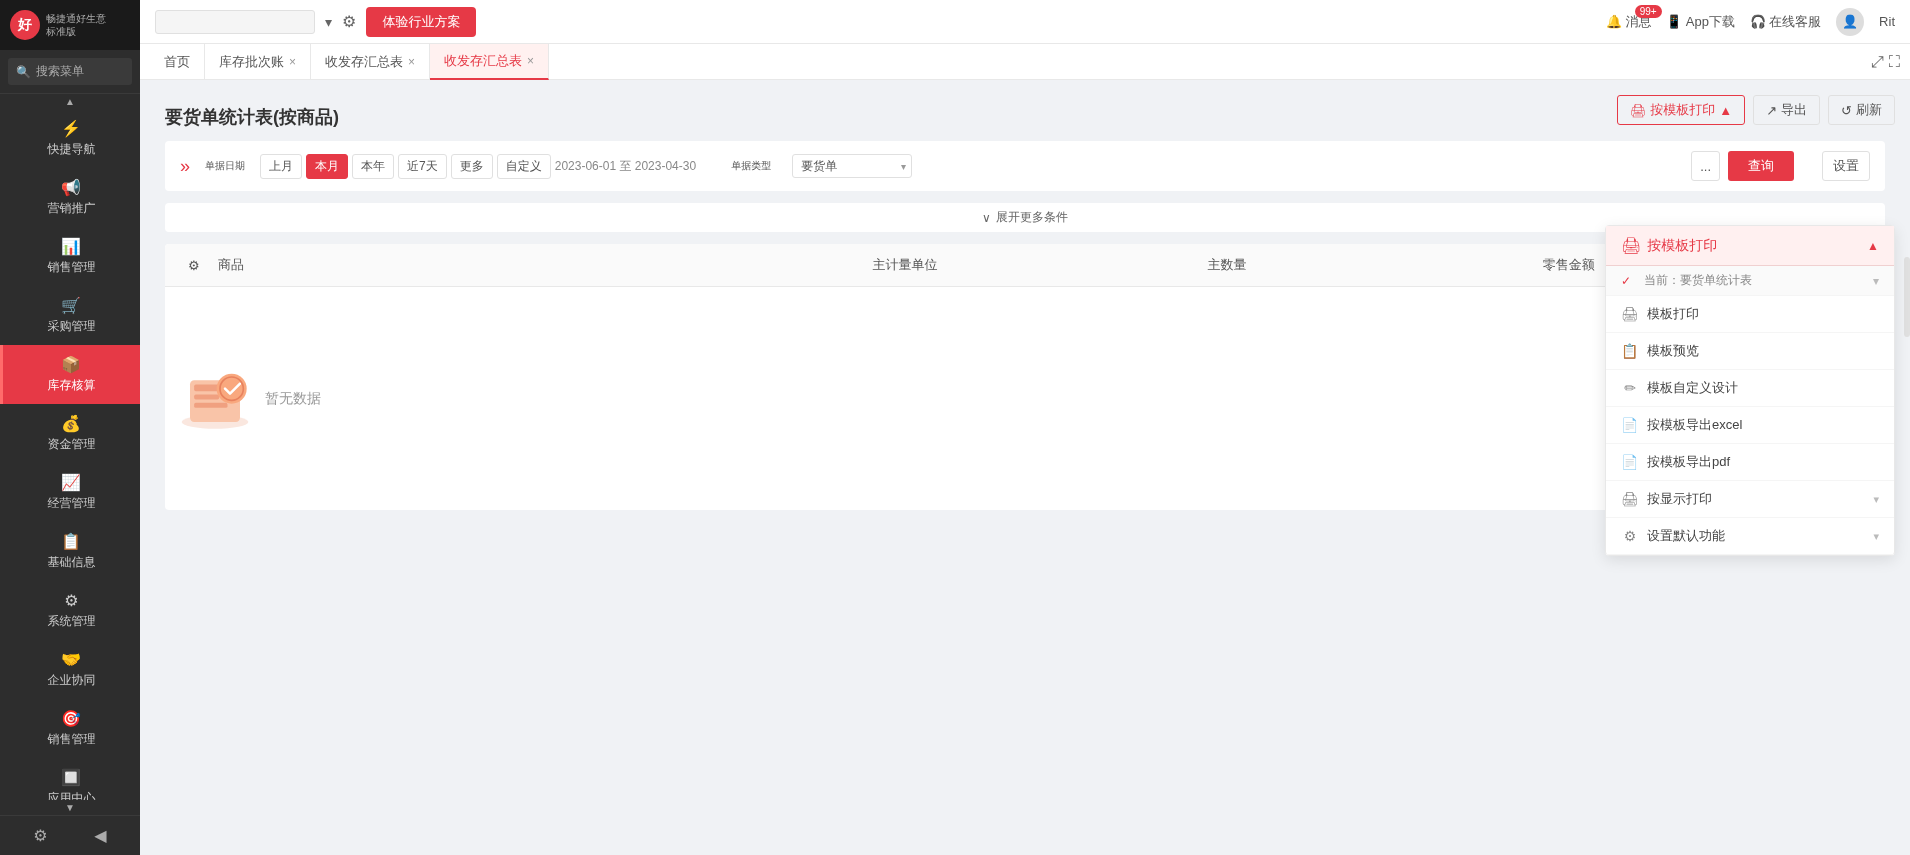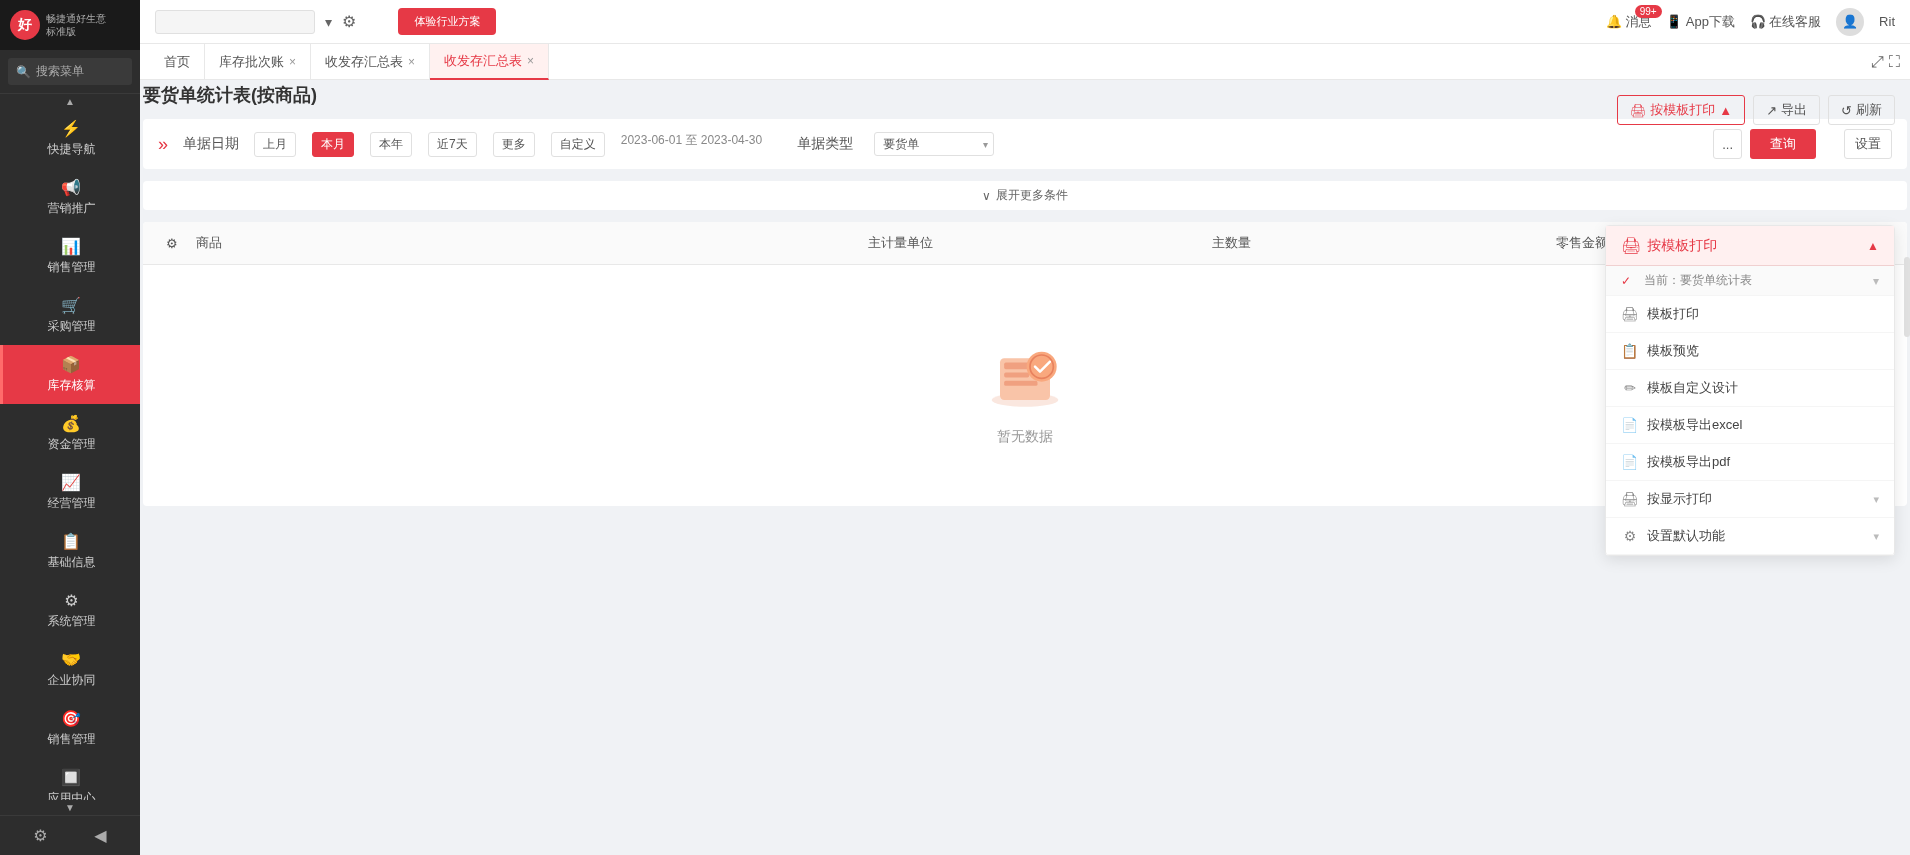--- a/index.html
+++ b/index.html
@@ -72,21 +72,21 @@
       flex-shrink: 0;
     }
     .topbar-input {
       background: #f5f5f5; border: 1px solid #e0e0e0; border-radius: 3px;
       padding: 4px 10px; width: 160px; font-size: 12px; color: #999;
     }
     .topbar-dropdown { font-size: 14px; color: #666; cursor: pointer; }
     .topbar-gear { font-size: 16px; color: #666; cursor: pointer; }
     .topbar-experience {
       background: #e63946; color: white; border: none;
-      padding: 6px 16px; border-radius: 4px; cursor: pointer; font-size: 11px; margin-left: 32px;
+      padding: 6px 16px; border-radius: 4px; cursor: pointer; font-size: 13px;
     }
     .topbar-right { margin-left: auto; display: flex; align-items: center; gap: 15px; }
     .topbar-notif { position: relative; cursor: pointer; color: #555; font-size: 13px; display: flex; align-items: center; gap: 3px; }
     .notif-badge {
       background: #e63946; color: white; border-radius: 10px;
       font-size: 10px; padding: 1px 5px; position: absolute; top: -8px; right: -10px; margin-left: 12px;
     }
     .topbar-app { cursor: pointer; color: #555; font-size: 13px; display: flex; align-items: center; gap: 3px; }
     .topbar-service { cursor: pointer; color: #555; font-size: 13px; display: flex; align-items: center; gap: 3px; }
     .topbar-avatar {
@@ -106,34 +106,34 @@
       padding: 0 14px; height: 36px; display: flex; align-items: center;
       cursor: pointer; font-size: 13px; color: #555; border-right: 1px solid #e8e8e8;
       gap: 5px; white-space: nowrap;
     }
     .tab.active { background: #fff1f0; color: #e63946; border-bottom: 2px solid #e63946; }
     .tab-close { color: #999; font-size: 12px; cursor: pointer; }
     .tabbar-expand { margin-left: auto; display: flex; gap: 5px; }
     .tabbar-expand-btn { background: none; border: none; cursor: pointer; font-size: 16px; color: #666; }
 
     
-    .page-content { flex: 1; overflow-y: auto; padding: 3px; position: relative; }
+    .page-content { flex: 1; overflow-y: auto; padding: 25px; position: relative; }
 
     .page-title {
       font-size: 18px; font-weight: bold; color: #333; margin-bottom: 12px;
     }
 
     
     .filter-bar {
       background: white; border-radius: 4px; padding: 10px 15px;
       margin-bottom: 12px; display: flex; align-items: center; gap: 15px; flex-wrap: wrap;
     }
     .filter-toggle { color: #e63946; font-size: 18px; cursor: pointer; }
-    .filter-label { color: #555; font-size: 14px; }
-    .filter-date-group { display: flex; gap: 16px; }
+    .filter-label { color: #555; font-size: 10px; }
+    .filter-date-group { display: flex; align-items: center; gap: 4px; }
     .date-btn {
       padding: 3px 8px; border: 1px solid #e0e0e0; background: white;
       border-radius: 3px; cursor: pointer; font-size: 12px; color: #555;
     }
     .date-btn.active { background: #e63946; color: white; border-color: #e63946; }
     .date-range { font-size: 12px; color: #888; }
 
     .filter-type-group { display: flex; align-items: center; gap: 5px; margin-left: 20px; }
     .filter-select {
       border: 1px solid #e0e0e0; border-radius: 3px; padding: 4px 25px 4px 8px;
@@ -160,21 +160,21 @@
     }
     .th { color: #555; font-size: 13px; font-weight: 500; padding: 4px 8px; }
     .th.gear { width: 30px; }
     .th.product { flex: 2; }
     .th.unit { flex: 1; }
     .th.qty { flex: 1; }
     .th.amount { flex: 1; }
 
     
     .empty-state {
-      display: flex; flex-direction: column; align-items: center;
+      display: flex; flex-direction: row; align-items: center;
       padding: 60px 0; color: #aaa;
     }
     .empty-text { font-size: 14px; color: #999; }
 
     
     .dropdown-panel {
       position: absolute;
       top: 145px;
       right: 15px;
       width: 290px;

